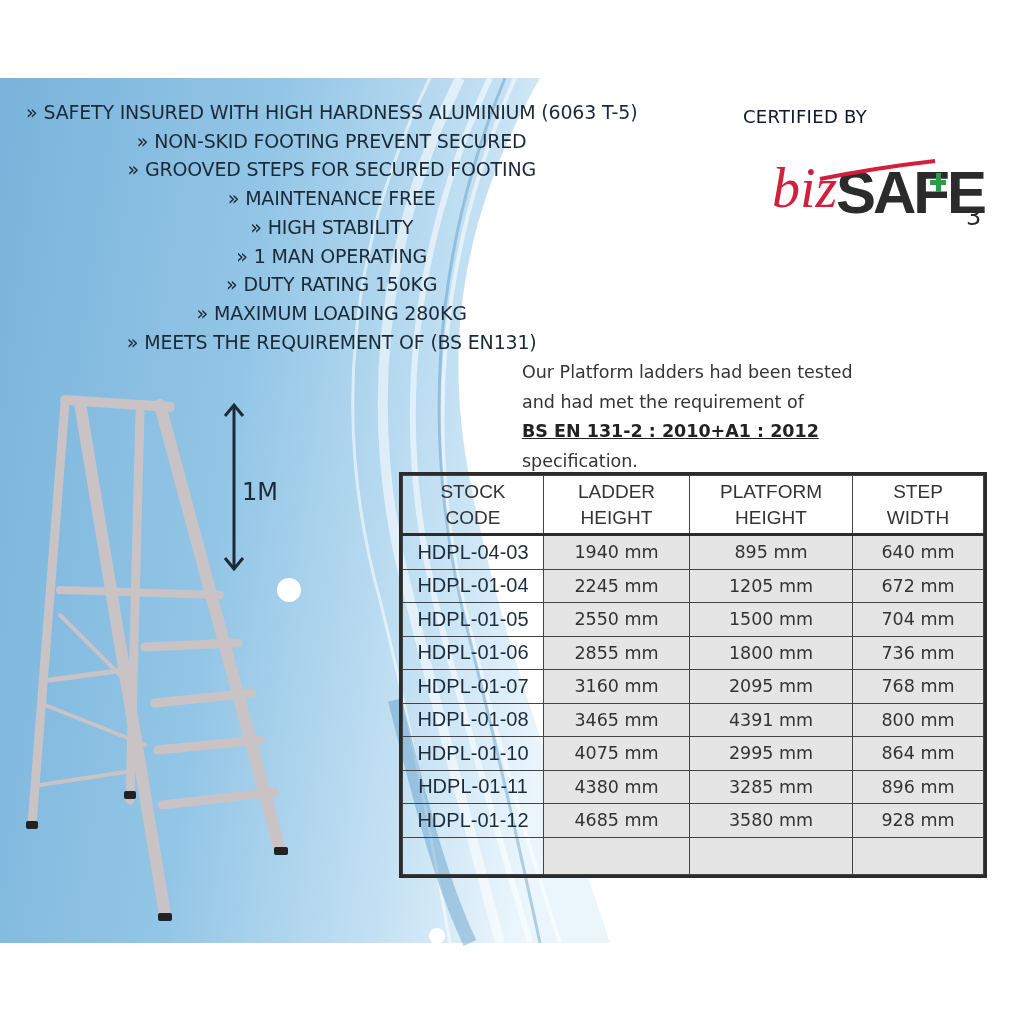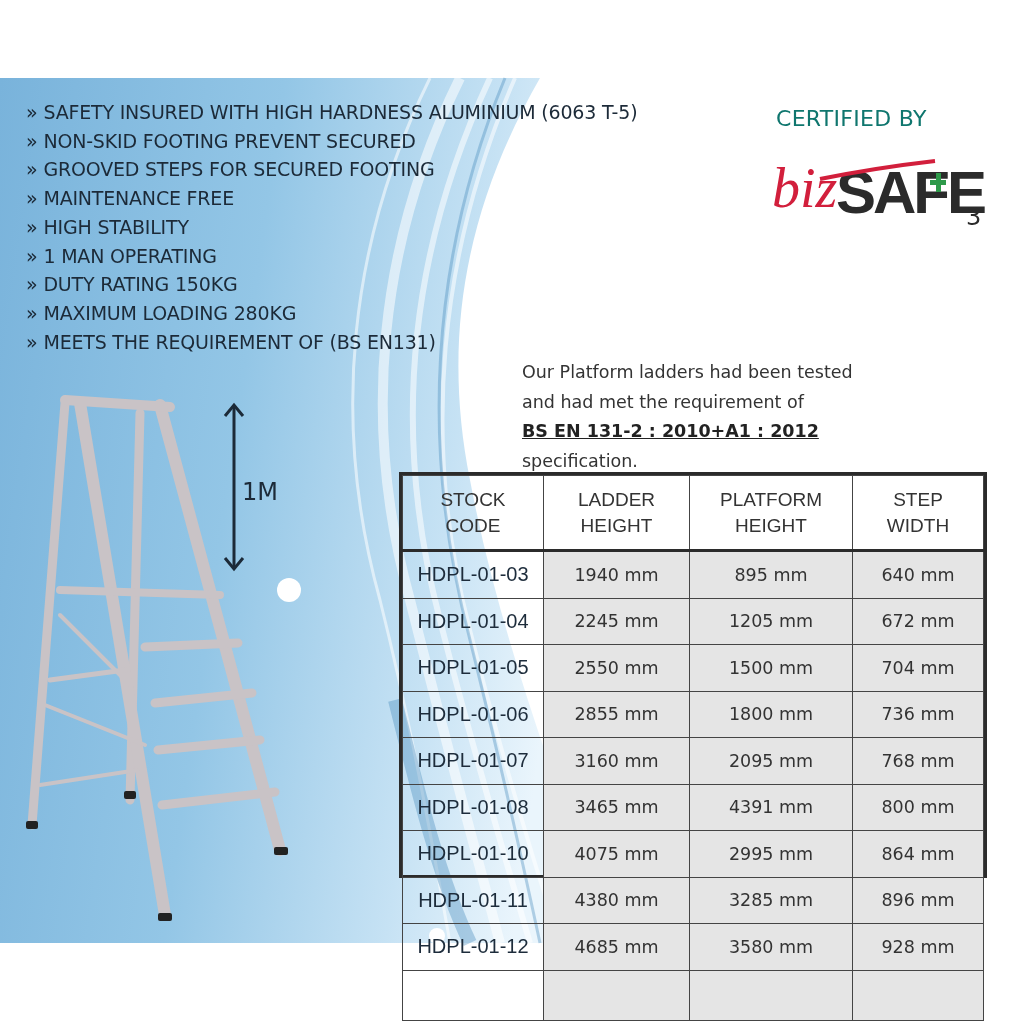--- a/index.html
+++ b/index.html
@@ -1,29 +1,29 @@
 <!DOCTYPE html>
 <html><head>
 <meta charset="utf-8">
 <style>
   html, body { margin:0; padding:0; }
   body { width:1024px; height:1024px; background:#ffffff; position:relative; overflow:hidden;
          font-family:"Liberation Sans", sans-serif; color:#222; }
   .bg-wave { position:absolute; left:0; top:0; width:1024px; height:1024px; }
   .features { position:absolute; left:26px; top:98px; margin:0; padding:0; list-style:none;
               font-family:"DejaVu Sans", sans-serif; font-size:19px; color:#1c2a38; line-height:28.7px; letter-spacing:-0.2px; }
-  .features li { white-space:nowrap; }
+  .features li { white-space:nowrap;text-align:center; }
   .features .bullet { margin-right:6px; }
-  .cert { position:absolute; left:776px; top:106px; font-family:"DejaVu Sans", sans-serif; font-size:22px; color:#0f766e; letter-spacing:0.3px; }
+  .cert { position:absolute; left:743px; top:106px; font-family:"DejaVu Sans", sans-serif; font-size:18px; color:#0f172a; letter-spacing:0.3px; }
   .logo { position:absolute; left:770px; top:135px; width:220px; height:95px; }
   .spec-text { position:absolute; left:522px; top:334px; font-family:"DejaVu Sans", sans-serif; font-size:17.5px; color:#333; line-height:29.5px;margin-top:24px; }
   .spec-text .std { font-weight:bold; text-decoration:underline; color:#222; }
   .table-wrap { position:absolute; left:399px; top:472px; width:588px; height:406px; border:3px solid #2b2b2b; box-sizing:border-box; }
   table.spec { width:100%; height:100%; border-collapse:collapse; table-layout:fixed; }
-  table.spec th, table.spec td { border:1.5px solid #444; text-align:center; padding:8px; }
+  table.spec th, table.spec td { border:1.5px solid #444; text-align:center; padding:0; }
   table.spec th { font-weight:normal; font-size:19px; line-height:26px; color:#333; height:57px; border-bottom:3px solid #2b2b2b; background:rgba(255,255,255,0.92); }
   table.spec td { font-family:"DejaVu Sans", sans-serif; font-size:17.5px; color:#333; height:29.5px; background:#e5e5e5; }
   table.spec td.code { font-family:"Liberation Sans", sans-serif; font-size:20px; color:#1d2c3b; background:transparent; }
   table.spec th.codeh { background:transparent; }
   table.spec tr.empty td { height:33px; }
   .ladder { position:absolute; left:20px; top:385px; width:280px; height:550px; }
   .measure { position:absolute; left:222px; top:402px; width:24px; height:170px; }
   .m-label { position:absolute; left:242px; top:478px; font-family:"DejaVu Sans", sans-serif; font-size:24px; color:#1c2a38; }
 </style>
 </head>
@@ -143,21 +143,21 @@
             <div>HEIGHT</div>
           </th>
         <th>
             <div>STEP</div>
             <div>WIDTH</div>
           </th>
       </tr>
     </thead>
     <tbody>
       <tr>
-          <td class="code">HDPL-01-03</td>
+          <td class="code">HDPL-04-03</td>
           <td>1940 mm</td>
           <td>895 mm</td>
           <td>640 mm</td>
         </tr>
       <tr>
           <td class="code">HDPL-01-04</td>
           <td>2245 mm</td>
           <td>1205 mm</td>
           <td>672 mm</td>
         </tr>

